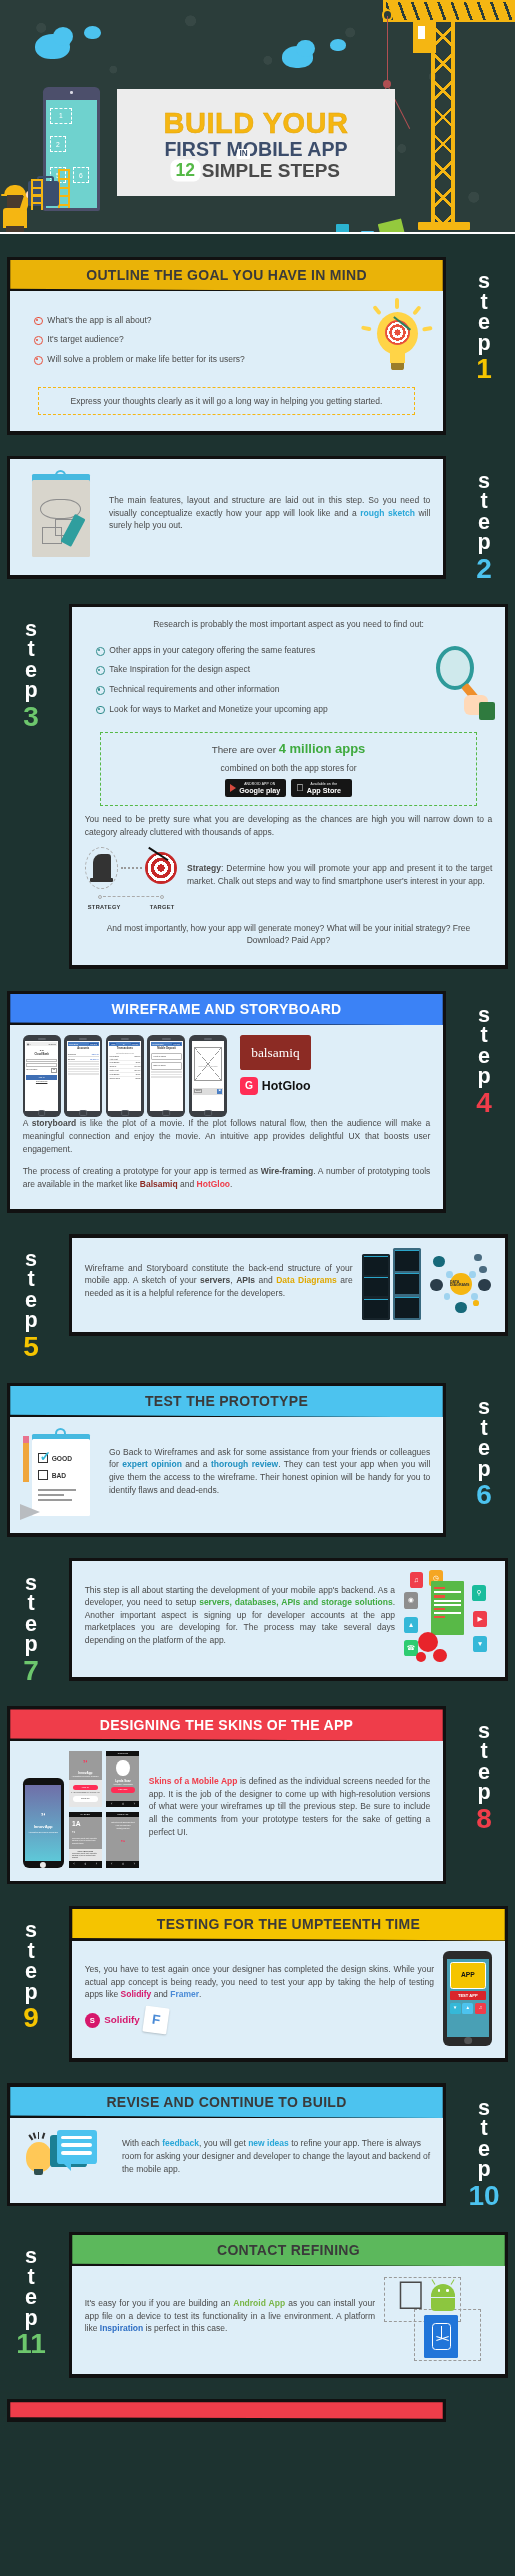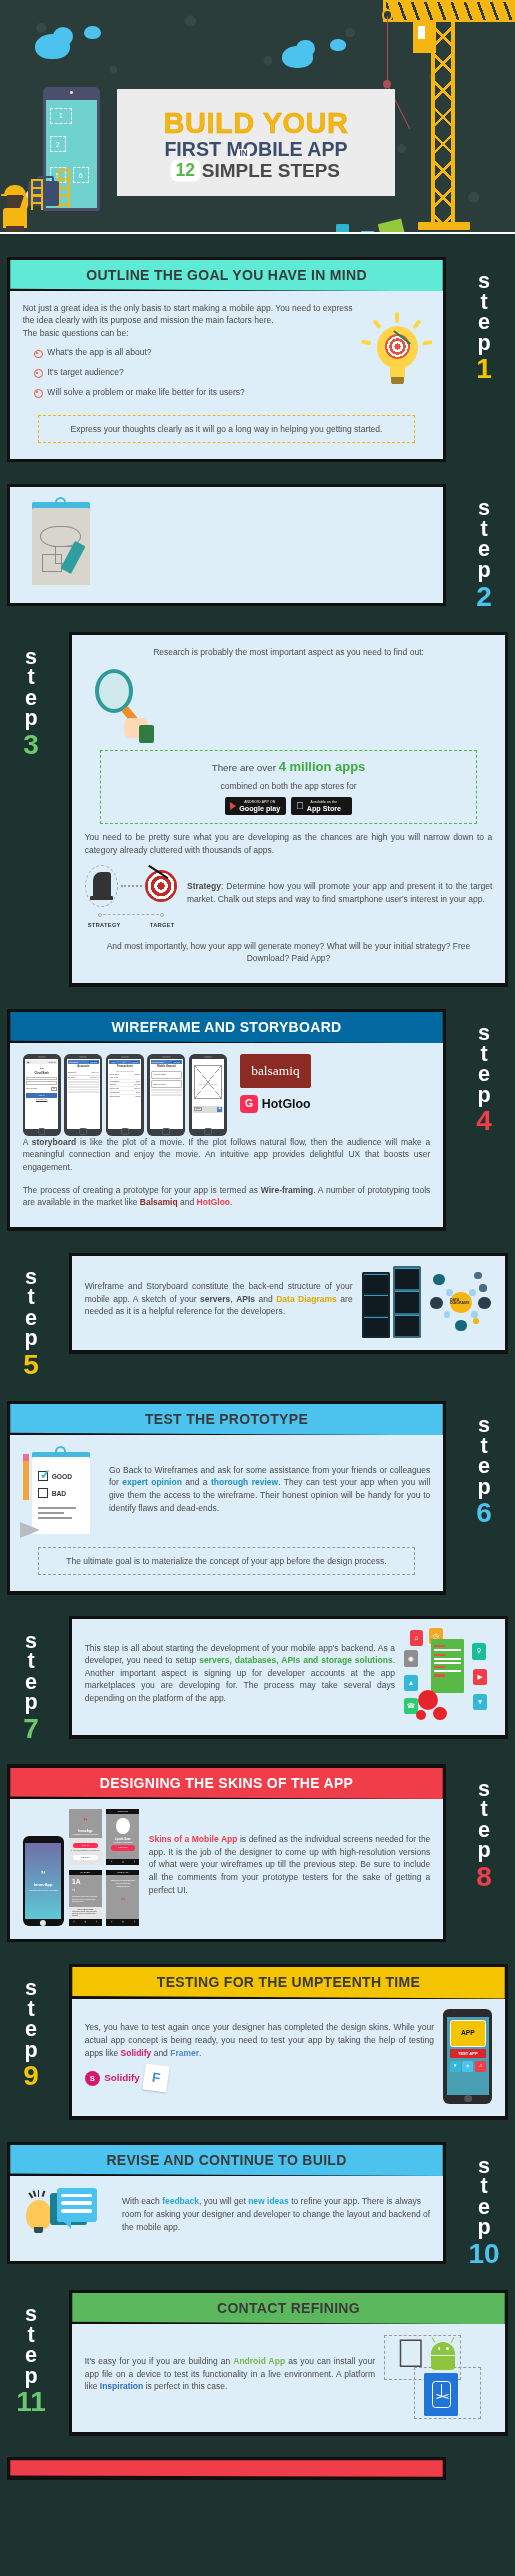--- a/index.html
+++ b/index.html
@@ -434,28 +434,26 @@
   <section class="step right-num">
     <div class="numcol">
       <span class="letter">s</span>
       <span class="letter">t</span>
       <span class="letter">e</span>
       <span class="letter">p</span>
       <span class="digit" style="color:#f5c400">1</span>
     </div>
     <div class="cardwrap">
       <div class="card">
-        <div class="card-head" style="background:#5eead4">
+        <div class="card-head" style="background:#eab308">
           <h2>OUTLINE THE GOAL YOU HAVE IN MIND</h2>
         </div>
         <div class="card-body">
           <div class="row">
             <div class="txt">
-              <p style="white-space:pre-line">Not just a great idea is the only basis to start making a mobile app. You need to express the idea clearly with its purpose and mission the main factors here.
-The basic questions can be:</p>
               <ul class="bullets">
                 <li>What's the app is all about?</li>
                 <li>It's target audience?</li>
                 <li>Will solve a problem or make life better for its users?</li>
               </ul>
             </div>
             <div class="art bulb">
               <div class="ray" style="transform:rotate(0deg)"></div>
               <div class="ray" style="transform:rotate(40deg)"></div>
               <div class="ray" style="transform:rotate(80deg)"></div>
@@ -488,39 +486,52 @@
           <div class="row">
             <div class="art clipboard">
               <div class="cb-clip" style="background:#46b9e0;top:4.1px;"></div>
               <div class="cb-ring"></div>
               <div class="cb-back" style="background:#d8d5cc;top:10.3px;"></div>
               <div style="position:absolute;left:17.5px;top:29px;width:41px;height:20.6px;border:1px solid #8d8d8d;border-radius:50%/60%;"></div>
               <div style="position:absolute;left:19.6px;top:57px;width:19.6px;height:17.5px;border:1px solid #8d8d8d;"></div>
               <div style="position:absolute;left:32px;top:49px;width:19.6px;height:17.5px;border:1px solid #8d8d8d;"></div>
               <div style="position:absolute;left:44px;top:45px;width:12.4px;height:31px;background:#2f9e9e;transform:rotate(28deg);border-radius:1.5px;"></div>
             </div>
+            <div class="txt justify">
+              <p>
+                <span>The main features, layout and structure are laid out in this step. So you need to visually conceptualize exactly how your app will look like and a </span><b class="hl" style="color:#29a7d8">rough sketch</b><span> will surely help you out.</span>
+              </p>
+            </div>
           </div>
         </div>
       </div>
     </div>
   </section>
 
   <section class="step left-num">
     <div class="numcol">
       <span class="letter">s</span>
       <span class="letter">t</span>
       <span class="letter">e</span>
       <span class="letter">p</span>
       <span class="digit" style="color:#6dc76d">3</span>
     </div>
     <div class="cardwrap">
       <div class="card">
         <div class="card-body">
           <p class="center">Research is probably the most important aspect as you need to find out:</p>
           <div class="row">
+            <div class="txt">
+              <ul class="bullets teal">
+                <li>Other apps in your category offering the same features</li>
+                <li>Take Inspiration for the design aspect</li>
+                <li>Technical requirements and other information</li>
+                <li>Look for ways to Market and Monetize your upcoming app</li>
+              </ul>
+            </div>
             <div class="art magnifier">
               <div class="mg-ring"></div>
               <div class="mg-handle"></div>
               <div class="mg-hand"></div>
               <div class="mg-sleeve"></div>
             </div>
           </div>
 
           <div class="dashbox green">
             <div style="font-size:9.8px;">
@@ -582,21 +593,21 @@
   <section class="step right-num">
     <div class="numcol">
       <span class="letter">s</span>
       <span class="letter">t</span>
       <span class="letter">e</span>
       <span class="letter">p</span>
       <span class="digit" style="color:#ef3d4a">4</span>
     </div>
     <div class="cardwrap">
       <div class="card">
-        <div class="card-head" style="background:#0369a1">
+        <div class="card-head" style="background:#3b82f6">
           <h2 style="color:#fff">WIREFRAME AND STORYBOARD</h2>
         </div>
         <div class="card-body">
           <div class="wfrow">
             <div class="wfphone">
                 <div class="wfscreen">
               <div class="wf-bar" style="background:#eee;color:#333">
                     <span>▮▮ ⌁</span>
                     <span>10:18 PM</span>
                   </div>
@@ -797,21 +808,20 @@
               <div style="position:absolute;left:15.5px;top:66px;width:26px;height:2.1px;background:#9a9a9a"></div>
               <div style="position:absolute;left:15.5px;top:71px;width:34px;height:2.1px;background:#9a9a9a"></div>
               <div class="cb-plane"></div>
             </div>
             <div class="txt justify">
               <p>
                 <span>Go Back to Wireframes and ask for some assistance from your friends or colleagues for </span><b style="color:#2090c0">expert opinion</b><span> and a </span><b style="color:#2090c0">thorough review</b><span>. They can test your app when you will give them the access to the wireframe. Their honest opinion will be handy for you to identify flaws and dead-ends.</span>
               </p>
             </div>
           </div>
-          <div class="dashbox grey">The ultimate goal is to materialize the concept of your app before the design process.</div>
         </div>
       </div>
     </div>
   </section>
 
   <section class="step left-num">
     <div class="numcol">
       <span class="letter">s</span>
       <span class="letter">t</span>
       <span class="letter">e</span>

